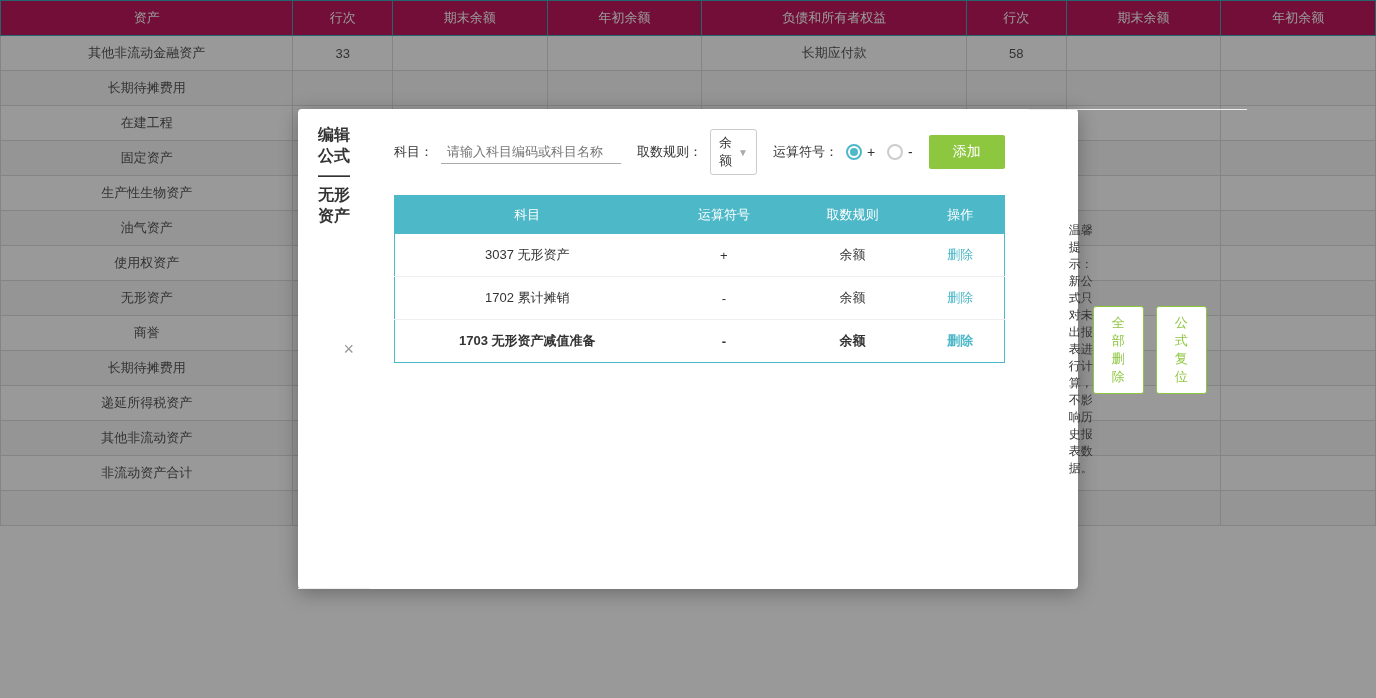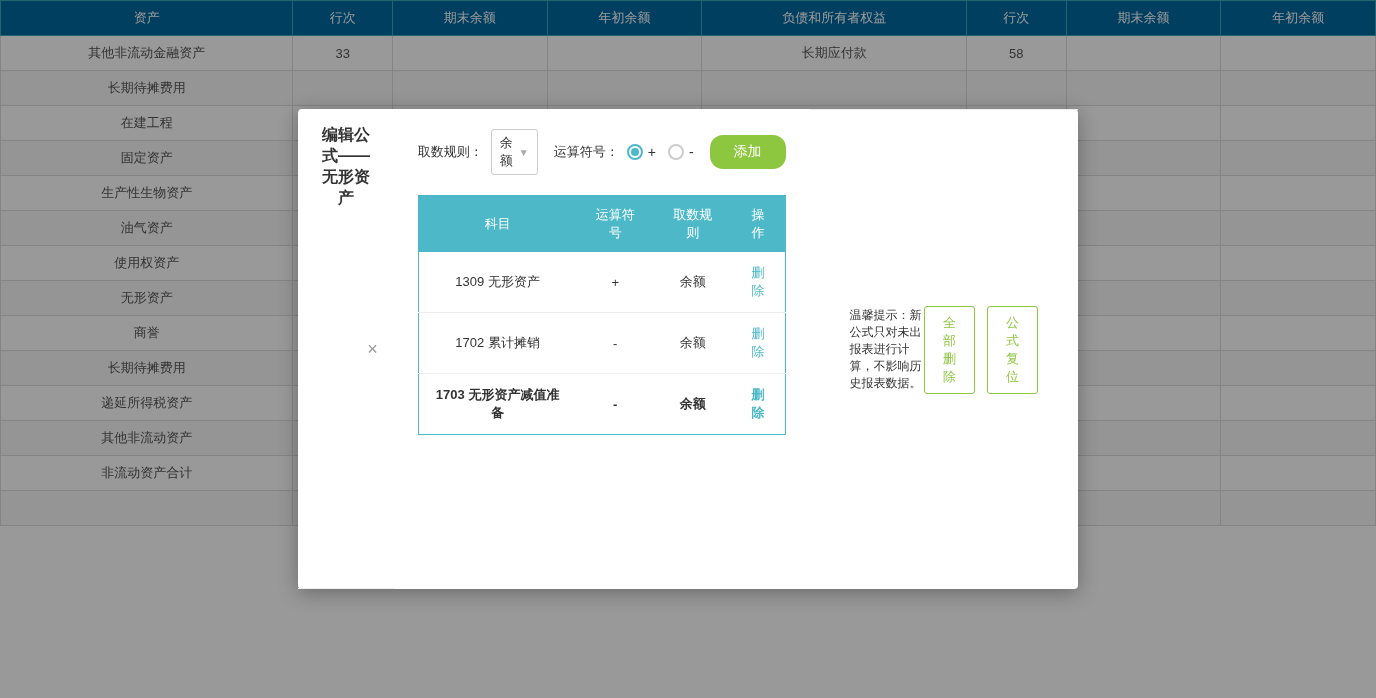--- a/index.html
+++ b/index.html
@@ -22,21 +22,21 @@
     }
 
     .bg-table {
       width: 100%;
       border-collapse: collapse;
       color: #333;
       font-size: 13px;
     }
 
     .bg-table thead tr th {
-      background: #0369a1;
+      background: #be185d;
       color: #fff;
       padding: 8px 10px;
       text-align: center;
       border: 1px solid #3da8b8;
       font-weight: normal;
     }
 
     .bg-table tbody tr td {
       padding: 8px 10px;
       text-align: center;
@@ -192,21 +192,21 @@
       font-size: 14px;
       color: #333;
     }
 
     
     .btn-add {
       background: #8dc63f;
       color: #fff;
       border: none;
       padding: 8px 24px;
-      border-radius: 13px;
+      border-radius: 2px;
       font-size: 14px;
       cursor: pointer;
       white-space: nowrap;
       margin-left: auto;
     }
 
     
     .data-table {
       width: 100%;
       border-collapse: collapse;
@@ -445,20 +445,24 @@
   <div class="modal">
 
     <div class="modal-header">
       <span>编辑公式——无形资产</span>
       <button class="modal-close">×</button>
     </div>
 
     <div class="modal-body">
 
       <div class="form-row">
+        <div class="form-group">
+          <span class="form-label">科目：</span>
+          <input class="form-input" type="text" placeholder="请输入科目编码或科目名称" style="">
+        </div>
 
         <div class="form-group">
           <span class="form-label">取数规则：</span>
           <div class="form-select-wrap">
             <span class="form-select-text">余额</span>
             <span class="select-arrow">▼</span>
           </div>
         </div>
 
         <div class="form-group">
@@ -482,21 +486,21 @@
         <thead>
           <tr>
             <th>科目</th>
             <th>运算符号</th>
             <th>取数规则</th>
             <th>操作</th>
           </tr>
         </thead>
         <tbody>
           <tr>
-            <td class="td-subject">1309 无形资产</td>
+            <td class="td-subject">3037 无形资产</td>
             <td>+</td>
             <td>余额</td>
             <td><a class="link-delete">删除</a></td>
           </tr>
           <tr>
             <td class="td-subject">1702 累计摊销</td>
             <td>-</td>
             <td>余额</td>
             <td><a class="link-delete">删除</a></td>
           </tr>

